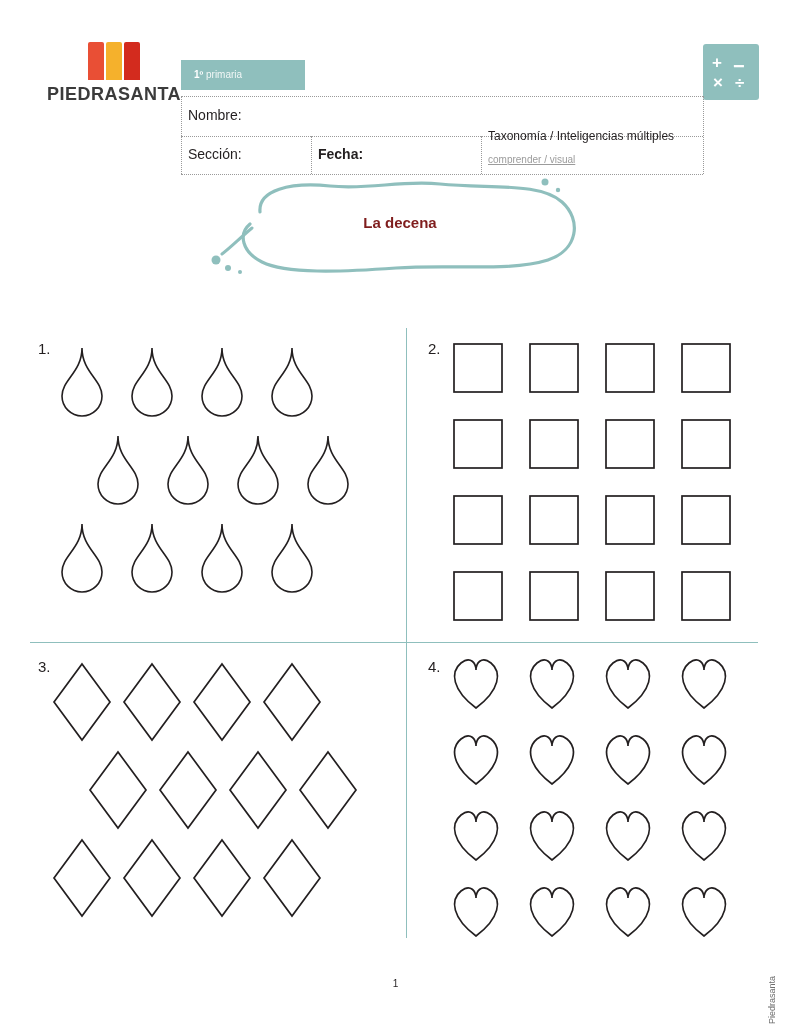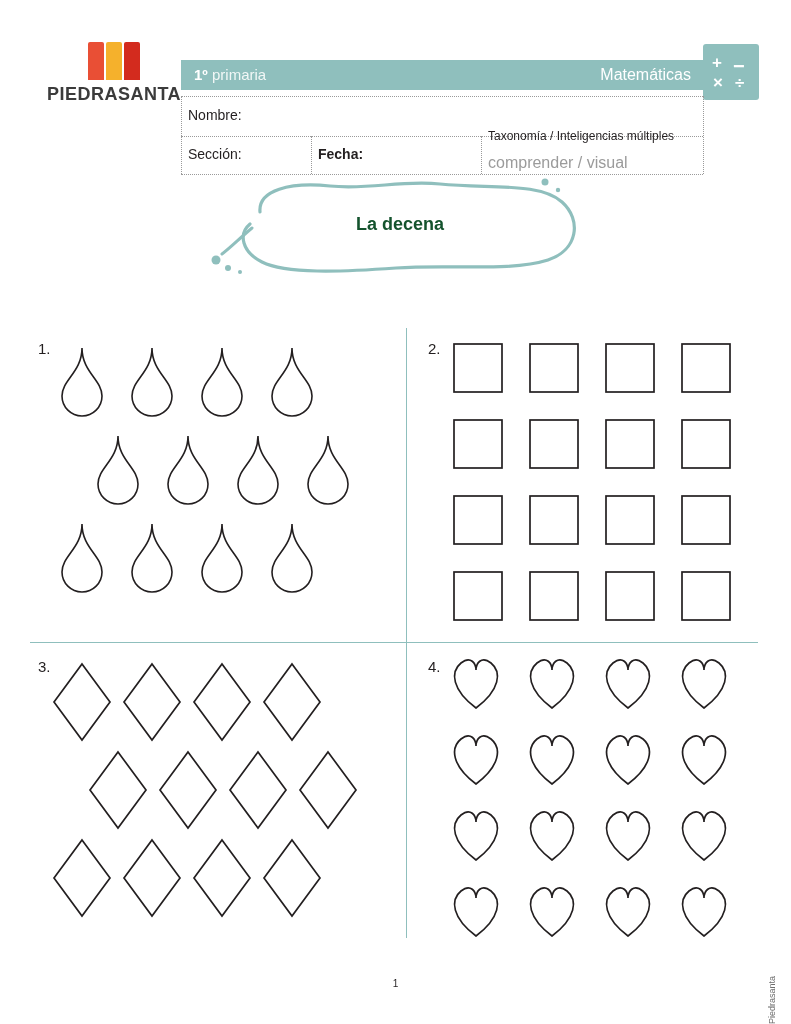--- a/index.html
+++ b/index.html
@@ -54,21 +54,21 @@
   }
 
   .grade-tag {
     position: absolute;
     left: 181px;
     top: 60px;
     width: 124px;
     height: 30px;
     background: #8fbfbd;
     color: #ffffff;
-    font-size: 15px;
+    font-size: 10px;
     line-height: 30px;
     padding-left: 13px;
     box-sizing: border-box;
   }
   .grade-tag .num {
     font-weight: bold;
     color: #ffffff;
   }
   .grade-tag .sub {
     font-weight: normal;
@@ -124,39 +124,39 @@
   .vdotline {
     position: absolute;
     border-left: 1px dotted #9a9a9a;
     width: 0;
   }
 
   #nombre-label { left: 188px; top: 107px; }
   #seccion-label { left: 188px; top: 146px; }
   #fecha-label { left: 318px; top: 146px; font-weight: bold; }
   #taxonomia-label { left: 488px; top: 129px; font-size: 12px; }
-  #taxonomia-sub { left: 488px; top: 154px; font-size: 16px; color: #9b9b9b; }
+  #taxonomia-sub { left: 488px; top: 154px; font-size: 10px; color: #9b9b9b; text-decoration: underline; }
 
   
   .title-area {
     position: absolute;
     left: 200px;
     top: 176px;
     width: 400px;
     height: 104px;
   }
   .title-text {
     position: absolute;
     left: 0;
     top: 38px;
     width: 400px;
     text-align: center;
-    font-size: 18px;
+    font-size: 15px;
     font-weight: bold;
-    color: #14532d;
+    color: #7f1d1d;
   }
 
   .instruction {
     position: absolute;
     left: 38px;
     top: 284px;
     font-size: 16.5px;
     color: #231f20;
   }
 
@@ -243,23 +243,20 @@
       <div class="bar b3"></div>
     </div>
     <div class="logo-name">PIEDRASANTA</div>
   </div>
 
   <div class="grade-tag">
     <span class="num">1º</span>
     <span class="sub">primaria</span>
   </div>
 
-  <div class="subject-bar">
-    <span>Matemáticas</span>
-  </div>
 
   <div class="subject-icon">
     <span class="s-plus">+</span>
     <span class="s-minus">−</span>
     <span class="s-times">×</span>
     <span class="s-div">÷</span>
   </div>
 
   <div class="dotline" style="left:181px; top:96px; width:522px;"></div>
   <div class="dotline" style="left:181px; top:136px; width:522px;"></div>

